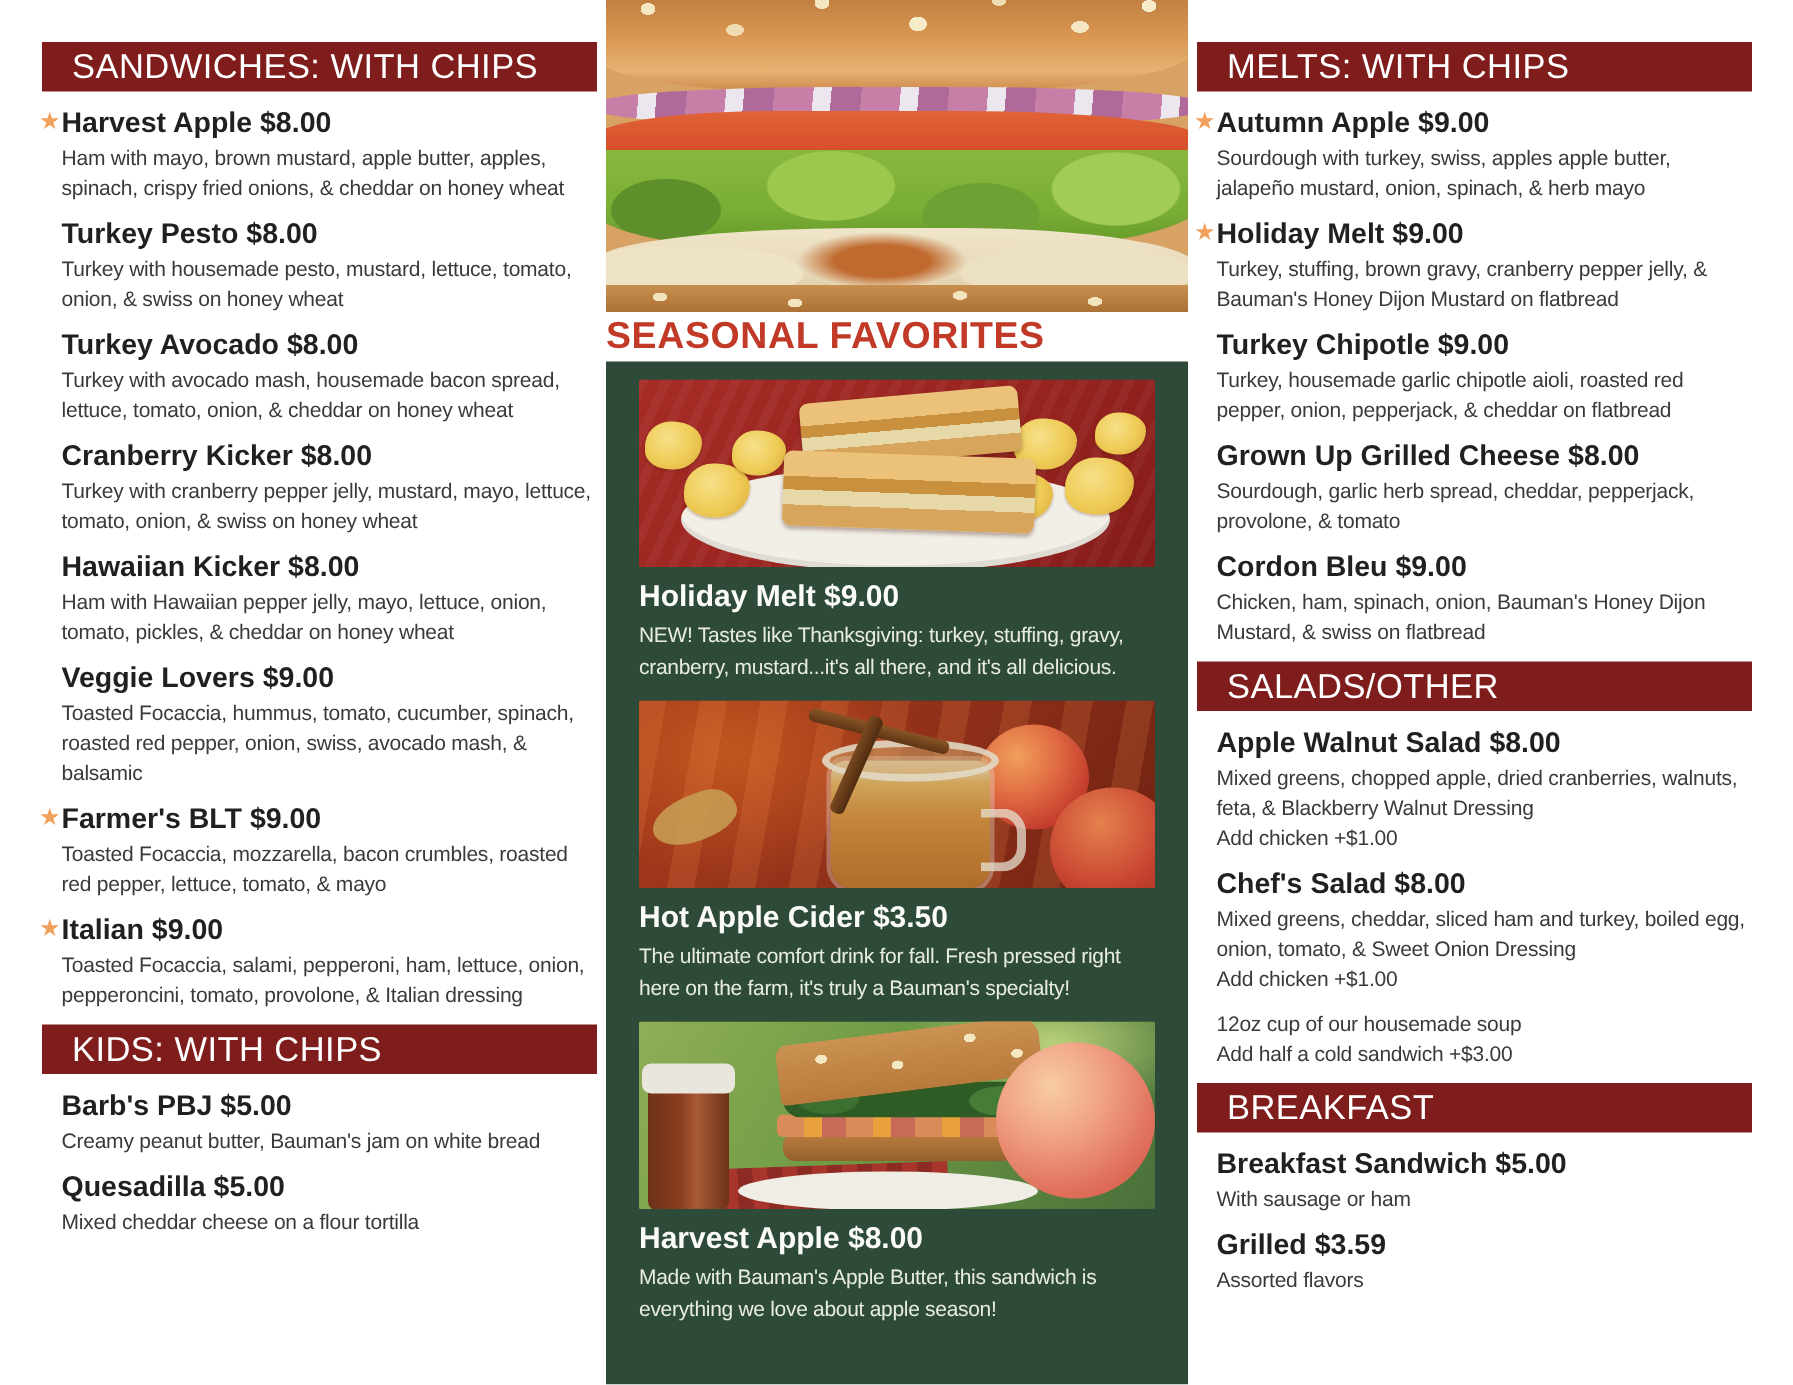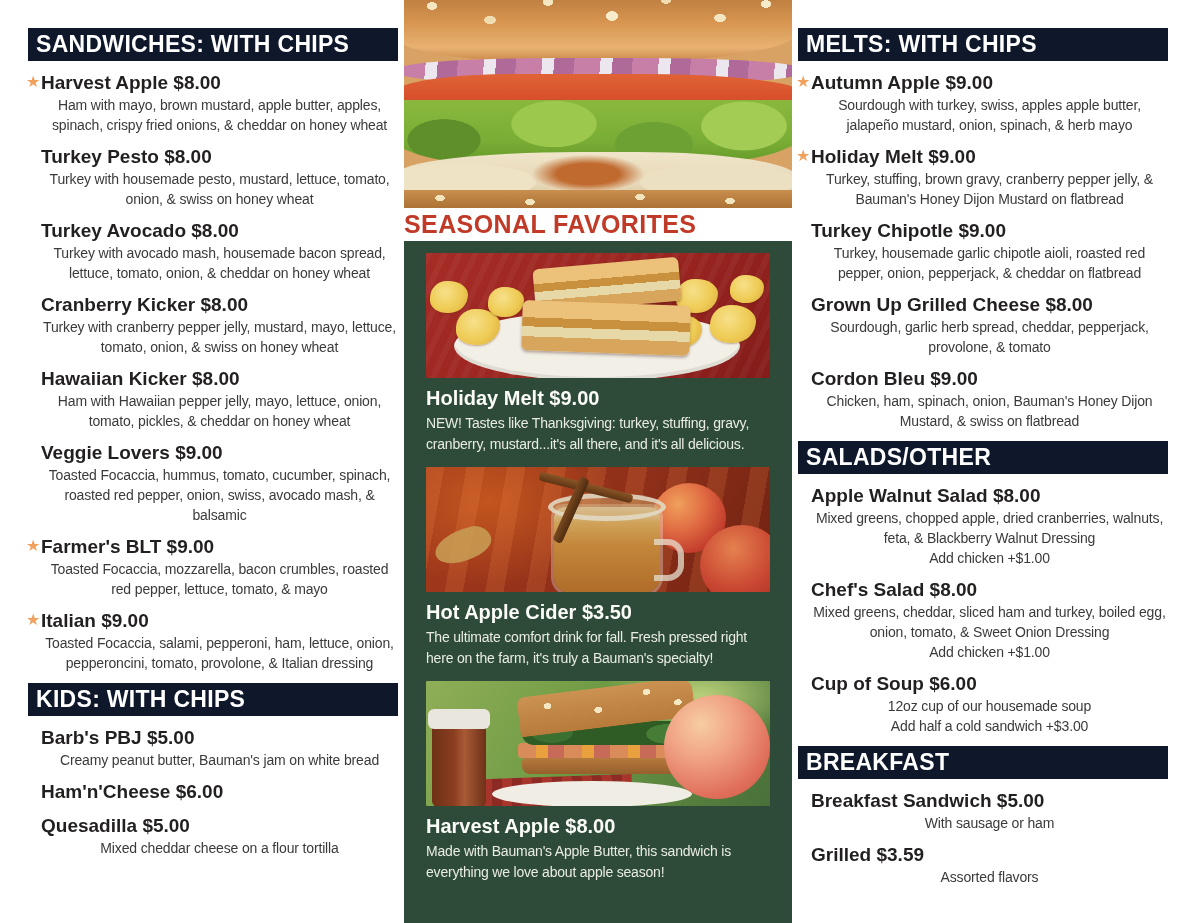--- a/index.html
+++ b/index.html
@@ -8,31 +8,31 @@
     font-family:"Liberation Sans","DejaVu Sans",sans-serif;
     color:#2b2b2b;overflow:hidden;
   }
   
   .col-left{position:absolute;left:28px;top:28px;width:370px;}
   .col-right{position:absolute;left:798px;top:28px;width:370px;}
   .col-mid{position:absolute;left:404px;top:0;width:388px;height:923px;}
 
   
   .bar{
-    background:#0f172a;color:#ffffff;height:33px;line-height:33px;
-    font-size:23px;font-weight:700;padding-left:8px;letter-spacing:.3px;
+    background:#7f1d1d;color:#ffffff;height:33px;line-height:33px;
+    font-size:23px;font-weight:400;padding-left:20px;letter-spacing:.3px;
     margin:0 0 10px 0;
   }
   section + section .bar{margin-top:6px;}
 
   
   .item{position:relative;padding-left:13px;margin-bottom:10px;}
   .item p{margin:0;}
   .item .t{font-size:19px;font-weight:700;line-height:24px;color:#221f1f;}
-  .item .d,.item .n{font-size:14px;line-height:20px;color:#3a3a3a;letter-spacing:-.15px;text-align:center;}
+  .item .d,.item .n{font-size:14px;line-height:20px;color:#3a3a3a;letter-spacing:-.15px;}
   .star{
     position:absolute;left:-2px;top:3px;font-size:16px;line-height:16px;
     color:#f2a05e;font-weight:400;
   }
 
   
   .hero{position:relative;width:388px;height:208px;overflow:hidden;background:#d7a263;}
   .hero i,.photo i{position:absolute;display:block;}
   .hb-top{left:-6px;top:-10px;width:400px;height:72px;border-radius:0 0 46% 38%/0 0 30px 24px;
     background:
@@ -189,21 +189,20 @@
     </div>
   </section>
 
   <section>
     <div class="bar">KIDS: WITH CHIPS</div>
     <div class="item">
       <p class="t"><span>Barb's PBJ</span> <span>$5.00</span></p>
       <p class="d">Creamy peanut butter, Bauman's jam on white bread</p>
     </div>
     <div class="item">
-      <p class="t"><span>Ham'n'Cheese</span> <span>$6.00</span></p>
     </div>
     <div class="item">
       <p class="t"><span>Quesadilla</span> <span>$5.00</span></p>
       <p class="d">Mixed cheddar cheese on a flour tortilla</p>
     </div>
   </section>
 </div>
 
 <div class="col-mid">
   <div class="hero">
@@ -307,21 +306,20 @@
       <p class="t"><span>Apple Walnut Salad</span> <span>$8.00</span></p>
       <p class="d">Mixed greens, chopped apple, dried cranberries, walnuts, feta, &amp; Blackberry Walnut Dressing</p>
       <p class="n">Add chicken +$1.00</p>
     </div>
     <div class="item">
       <p class="t"><span>Chef's Salad</span> <span>$8.00</span></p>
       <p class="d">Mixed greens, cheddar, sliced ham and turkey, boiled egg, onion, tomato, &amp; Sweet Onion Dressing</p>
       <p class="n">Add chicken +$1.00</p>
     </div>
     <div class="item">
-      <p class="t"><span>Cup of Soup</span> <span>$6.00</span></p>
       <p class="d">12oz cup of our housemade soup</p>
       <p class="n">Add half a cold sandwich +$3.00</p>
     </div>
   </section>
 
   <section>
     <div class="bar">BREAKFAST</div>
     <div class="item">
       <p class="t"><span>Breakfast Sandwich</span> <span>$5.00</span></p>
       <p class="d">With sausage or ham</p>

